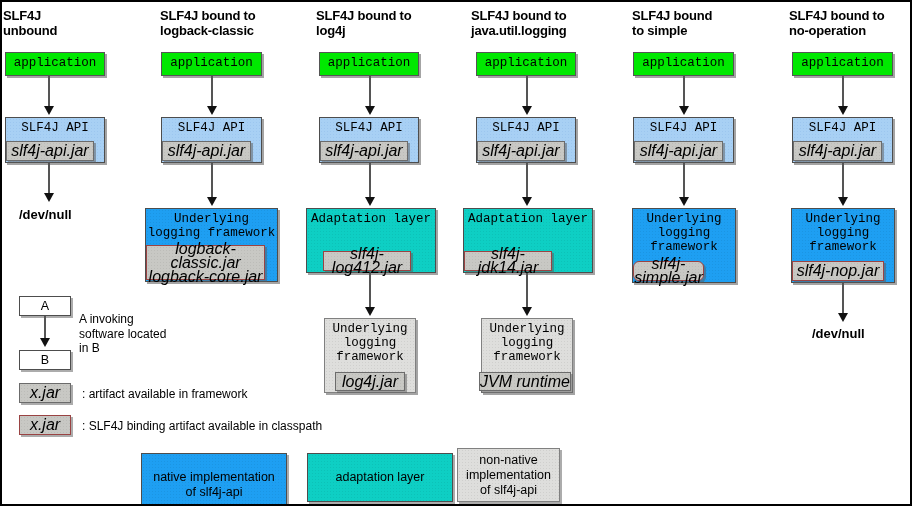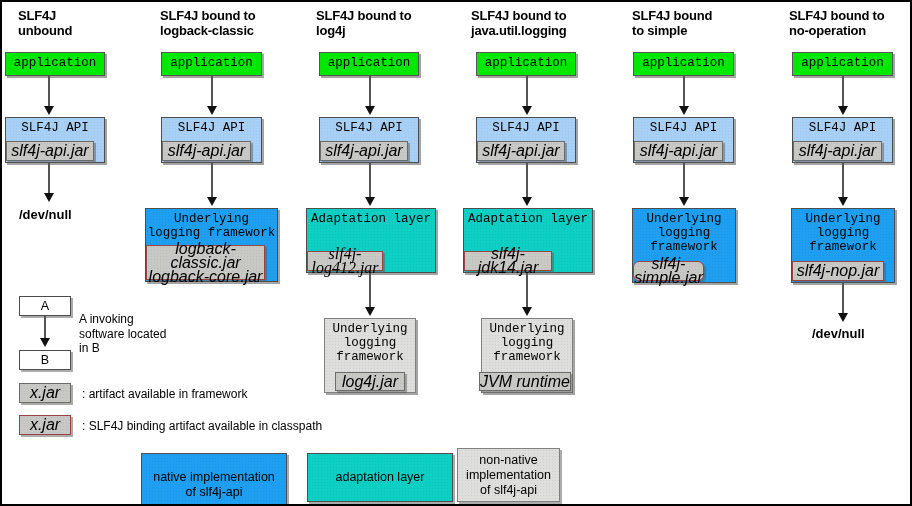--- a/index.html
+++ b/index.html
@@ -125,21 +125,21 @@
     color:#000;
     box-shadow:2px 2px 0 rgba(90,90,90,.5);
     white-space:pre-line;
   }
 </style>
 </head>
 <body>
 
 <div id="canvas">
 
-  <div class="col-title" style="left:16px;top:6px;width:140px;">SLF4J
+  <div class="col-title" style="left:1px;top:6px;width:140px;">SLF4J
 unbound</div>
 
   <div class="box green" style="left:3px;top:50px;width:100px;height:24px;">
     <span class="caption">application</span>
   </div>
   <div class="connector" style="left:46px;top:74px;height:34px;"></div>
   <div class="arrowhead" style="left:42px;top:104px;"></div>
 
   <div class="box lightblue" style="left:3px;top:115px;width:100px;height:46px;">
     <span class="caption">SLF4J API</span>
@@ -187,21 +187,21 @@
     <span class="caption">SLF4J API</span>
   </div>
   <div class="jar" style="left:318px;top:139px;width:88px;height:20px;">slf4j-api.jar</div>
 
   <div class="connector" style="left:367px;top:161px;height:38px;"></div>
   <div class="arrowhead" style="left:363px;top:195px;"></div>
 
   <div class="box teal" style="left:304px;top:206px;width:130px;height:65px;">
     <span class="caption">Adaptation layer</span>
   </div>
-  <div class="jar binding" style="left:305px;top:249px;width:76px;height:20px;font-family:Liberation Serif, serif;">slf4j-log412.jar</div>
+  <div class="jar binding" style="left:321px;top:249px;width:88px;height:20px;">slf4j-log412.jar</div>
 
   <div class="connector" style="left:367px;top:271px;height:38px;"></div>
   <div class="arrowhead" style="left:363px;top:305px;"></div>
 
   <div class="box grey" style="left:322px;top:316px;width:92px;height:75px;">
     <span class="caption">Underlying
 logging
 framework</span>
   </div>
   <div class="jar" style="left:333px;top:370px;width:70px;height:19px;">log4j.jar</div>

